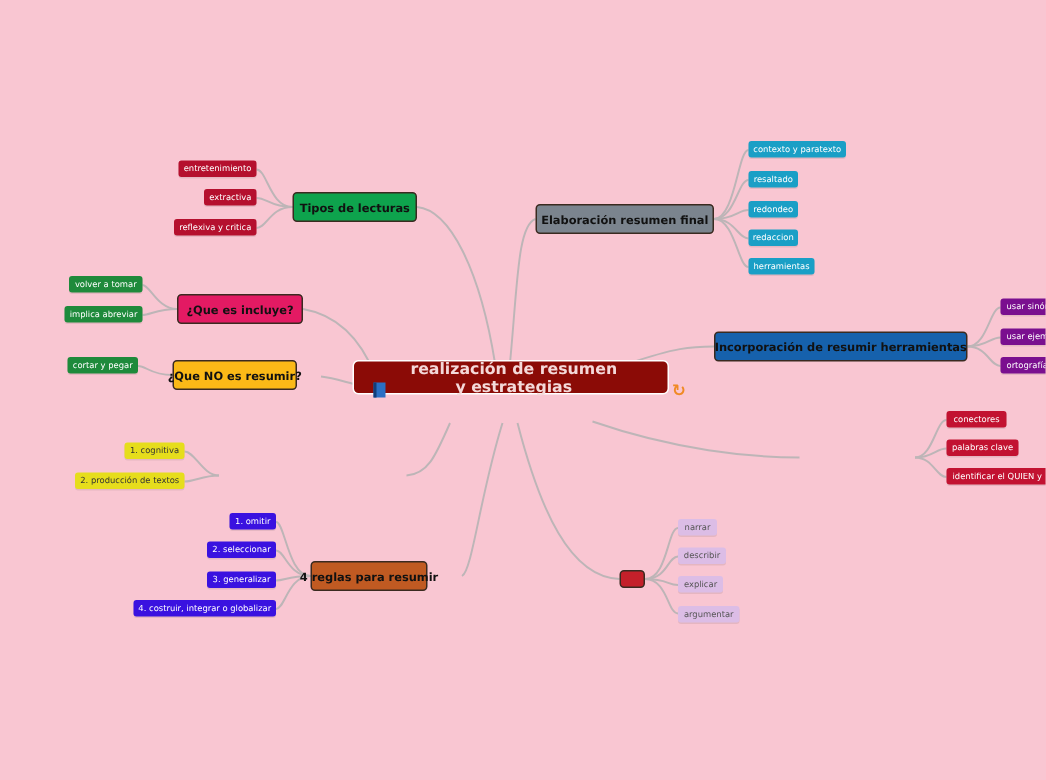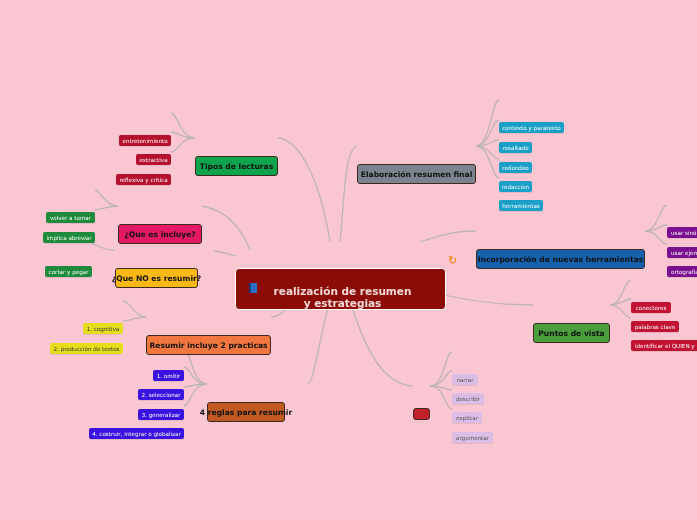--- a/index.html
+++ b/index.html
@@ -1,20 +1,20 @@
 <!DOCTYPE html>
 <html><head>
 <meta charset="utf-8">
 <style>
   html, body { margin:0; padding:0; }
   body { width:697px; height:520px; background:#f9c6d2; position:relative; overflow:hidden; font-family:"DejaVu Sans", "Liberation Sans", sans-serif; }
   #canvas { position:absolute; left:0; top:0; width:697px; height:520px; }
   svg.links { position:absolute; left:0; top:0; width:697px; height:520px; pointer-events:none; }
-  .node { position:absolute; box-sizing:border-box; display:flex; align-items:center; justify-content:center; white-space:nowrap; cursor:pointer;margin-top:28px; }
-  .root { left:235px; top:240px; width:211px; height:42px; background:#8b0b06; border:1.5px solid #fff; border-radius:4px; color:#f4d9d9; font-weight:bold; font-size:10.5px; line-height:12px; text-align:center; white-space:normal; padding:0 30px 0 34px;align-items:flex-end; }
+  .node { position:absolute; box-sizing:border-box; display:flex; align-items:center; justify-content:center; white-space:nowrap; cursor:pointer; }
+  .root { left:235px; top:240px; width:211px; height:23px; background:#8b0b06; border:1.5px solid #fff; border-radius:4px; color:#f4d9d9; font-weight:bold; font-size:10.5px; line-height:12px; text-align:center; white-space:normal; padding:0 30px 0 34px; }
   .root .title { display:block; }
   .root-icon { position:absolute; left:13px; top:14px; width:8px; height:10px; background:#2a6fc4; border-left:2px solid #123e7a; box-sizing:border-box; }
   .sync-icon { position:absolute; left:448px; top:255px; width:11px; height:11px; color:#f08a24; font-size:11px; line-height:11px; font-weight:bold; }
   .main { height:20px; border:1.2px solid #3a2a20; border-radius:3px; font-weight:bold; font-size:7.6px; color:#111; padding:0 8px; }
   .leaf { height:11px; border-radius:2px; font-size:5.6px; padding:0 4px; color:#fff; box-shadow:0 1px 0 rgba(0,0,0,0.08); }
   .leaf-lilac { color:#555; }
   .leaf-yellow { color:#333; }
   .truncated { justify-content:flex-start; overflow:hidden; }
 </style>
 </head>
@@ -83,43 +83,41 @@
   <div class="node leaf" style="left:136px;top:126px;width:35px;background:#b5102e;">extractiva</div>
   <div class="node leaf" style="left:116px;top:146px;width:55px;background:#b5102e;">reflexiva y critica</div>
 
   <div class="node main" style="left:118px;top:196px;width:84px;background:#e31a63;">¿Que es incluye?</div>
   <div class="node leaf" style="left:46px;top:184px;width:49px;background:#1e8a3b;">volver a tomar</div>
   <div class="node leaf" style="left:43px;top:204px;width:52px;background:#1e8a3b;">implica abreviar</div>
 
   <div class="node main" style="left:115px;top:240px;width:83px;background:#fbb917;">¿Que NO es resumir?</div>
   <div class="node leaf" style="left:45px;top:238px;width:47px;background:#1e8a3b;">cortar y pegar</div>
 
-  <div class="node main" style="left:146px;top:307px;width:125px;background:#f1773f;">Resumir incluye 2 practicas</div>
   <div class="node leaf leaf-yellow" style="left:83px;top:295px;width:40px;background:#e6dd1c;">1. cognitiva</div>
   <div class="node leaf leaf-yellow" style="left:50px;top:315px;width:73px;background:#e6dd1c;">2. producción de textos</div>
 
   <div class="node main" style="left:207px;top:374px;width:78px;background:#c05a22;">4 reglas para resumir</div>
   <div class="node leaf" style="left:153px;top:342px;width:31px;background:#3a12e0;">1. omitir</div>
   <div class="node leaf" style="left:138px;top:361px;width:46px;background:#3a12e0;">2. seleccionar</div>
   <div class="node leaf" style="left:138px;top:381px;width:46px;background:#3a12e0;">3. generalizar</div>
   <div class="node leaf" style="left:89px;top:400px;width:95px;background:#3a12e0;">4. costruir, integrar o globalizar</div>
 
   <div class="node main" style="left:357px;top:136px;width:119px;background:#7b848e;">Elaboración resumen final</div>
   <div class="node leaf" style="left:499px;top:94px;width:65px;background:#1a9fc6;">contexto y paratexto</div>
   <div class="node leaf" style="left:499px;top:114px;width:33px;background:#1a9fc6;">resaltado</div>
   <div class="node leaf" style="left:499px;top:134px;width:33px;background:#1a9fc6;">redondeo</div>
   <div class="node leaf" style="left:499px;top:153px;width:33px;background:#1a9fc6;">redaccion</div>
   <div class="node leaf" style="left:499px;top:172px;width:44px;background:#1a9fc6;">herramientas</div>
 
-  <div class="node main" style="left:476px;top:221px;width:169px;background:#1661ac;">Incorporación de nuevas herramientas</div>
+  <div class="node main" style="left:476px;top:221px;width:169px;background:#1661ac;">Incorporación de resumir herramientas</div>
   <div class="node leaf truncated" style="left:667px;top:199px;width:40px;background:#7a0f8f;">usar sinónimos</div>
   <div class="node leaf truncated" style="left:667px;top:219px;width:40px;background:#7a0f8f;">usar ejemplos</div>
   <div class="node leaf truncated" style="left:667px;top:238px;width:40px;background:#7a0f8f;">ortografía</div>
 
-  <div class="node main" style="left:533px;top:295px;width:77px;background:#4a9e3c;">Puntos de vista</div>
   <div class="node leaf" style="left:631px;top:274px;width:40px;background:#c21231;">conectores</div>
   <div class="node leaf" style="left:631px;top:293px;width:48px;background:#c21231;">palabras clave</div>
   <div class="node leaf truncated" style="left:631px;top:312px;width:70px;background:#c21231;">identificar el QUIEN y</div>
 
   <div class="node main" style="left:413px;top:380px;width:17px;height:12px;padding:0;background:#c4202a;"></div>
   <div class="node leaf leaf-lilac" style="left:452px;top:346px;width:26px;background:#dcbde6;">narrar</div>
   <div class="node leaf leaf-lilac" style="left:452px;top:365px;width:32px;background:#dcbde6;">describir</div>
   <div class="node leaf leaf-lilac" style="left:452px;top:384px;width:30px;background:#dcbde6;">explicar</div>
   <div class="node leaf leaf-lilac" style="left:452px;top:404px;width:41px;background:#dcbde6;">argumentar</div>
 </div>

